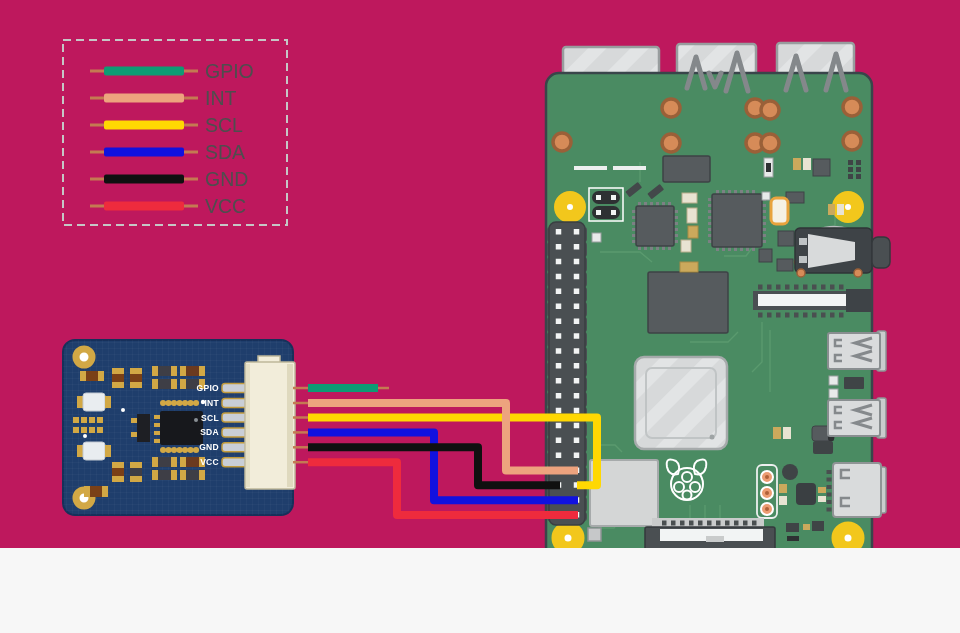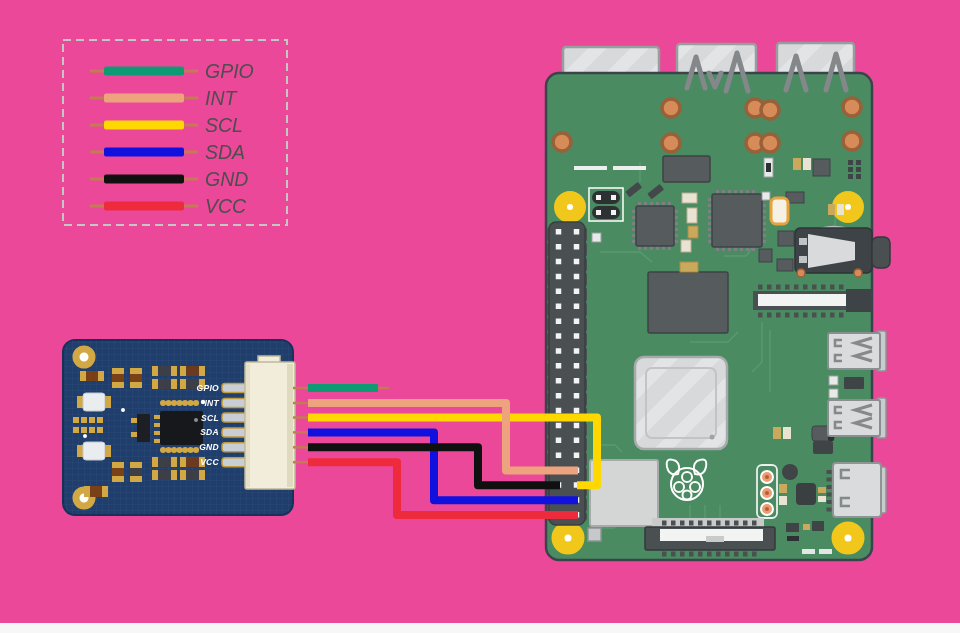--- a/index.html
+++ b/index.html
@@ -1,16 +1,16 @@
 <!DOCTYPE html>
 <html><head>
 <meta charset="utf-8">
 <style>
   html,body{margin:0;padding:0;background:#F7F7F7;}
-  .stage{position:relative;width:960px;height:623px;background:#ec4899;overflow:hidden;font-style:italic;}
+  .stage{position:relative;width:960px;height:548px;background:#be185d;overflow:hidden;}
   svg{display:block;}
   text{font-family:"Liberation Sans","DejaVu Sans",sans-serif;}
   .legend-label{font-size:19.5px;fill:#4E4E4E;}
   .pin-label{font-size:8.5px;font-weight:bold;fill:#FFFFFF;letter-spacing:.3px;}
 </style>
 </head>
 <body>
 
 <div class="stage">
 <svg width="960" height="633" viewBox="0 0 960 633">

